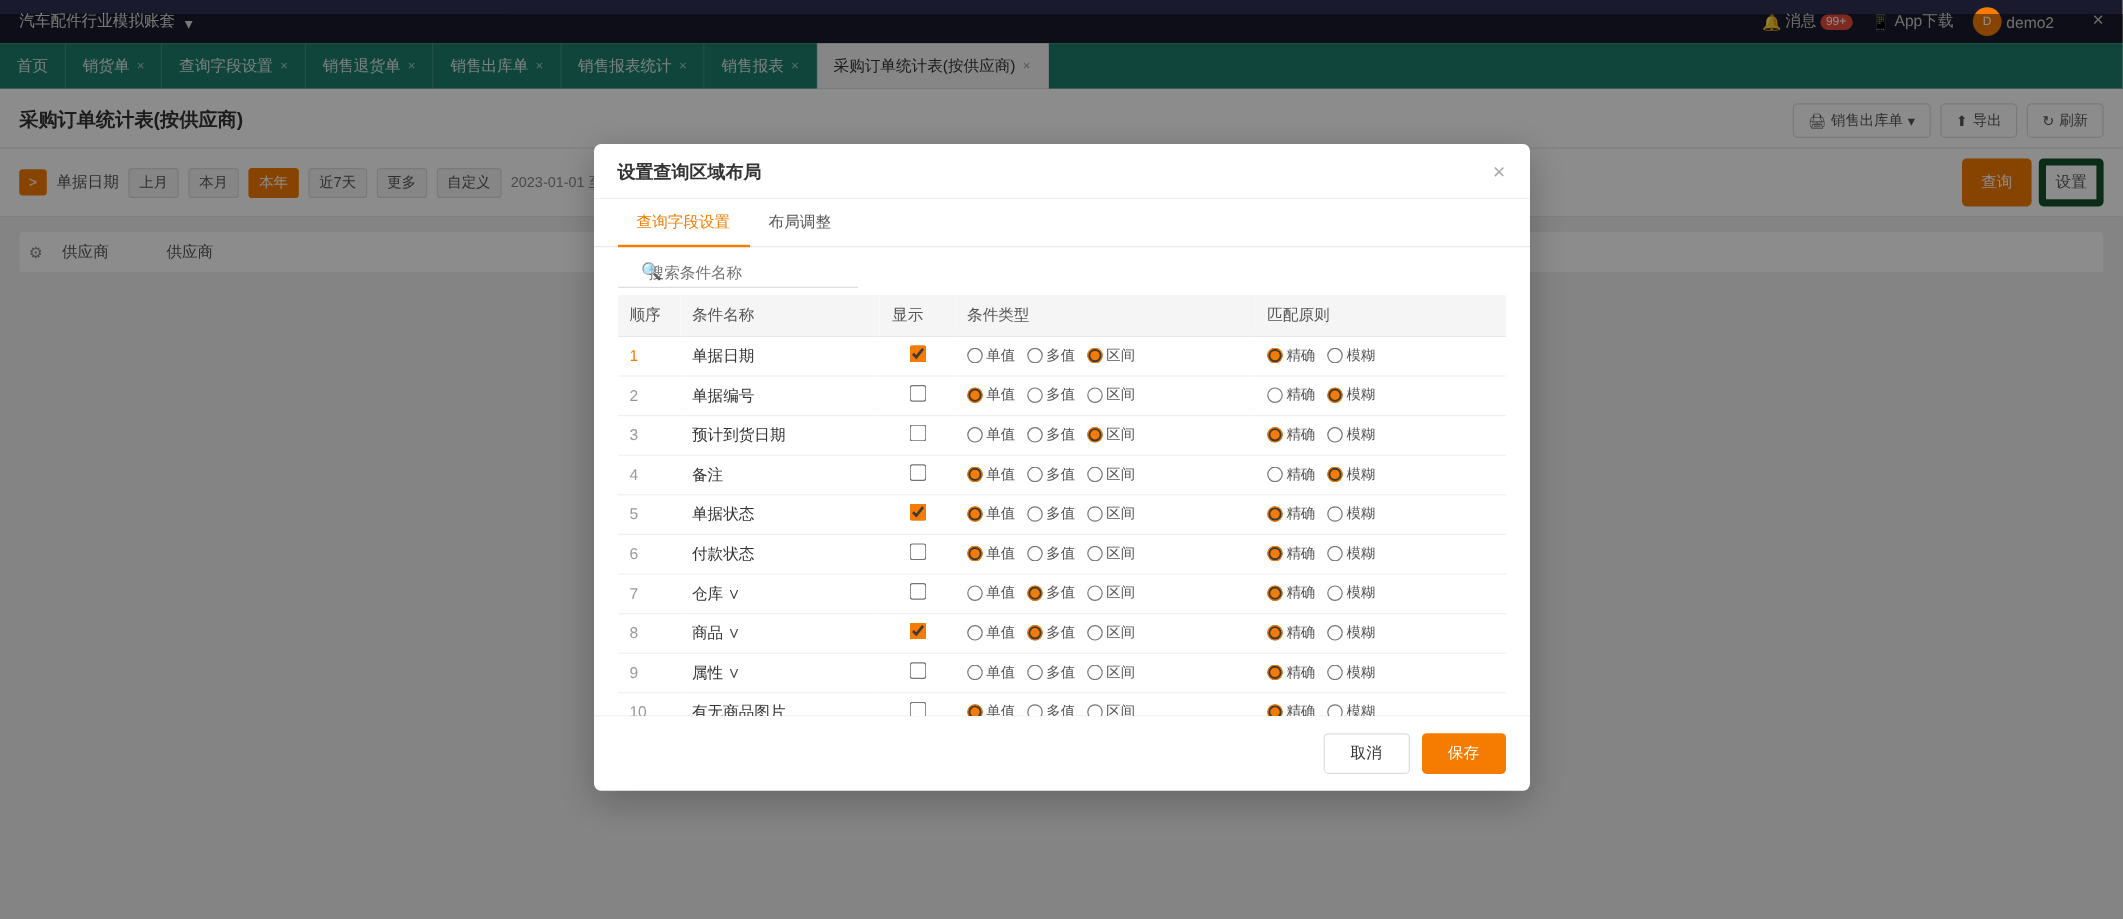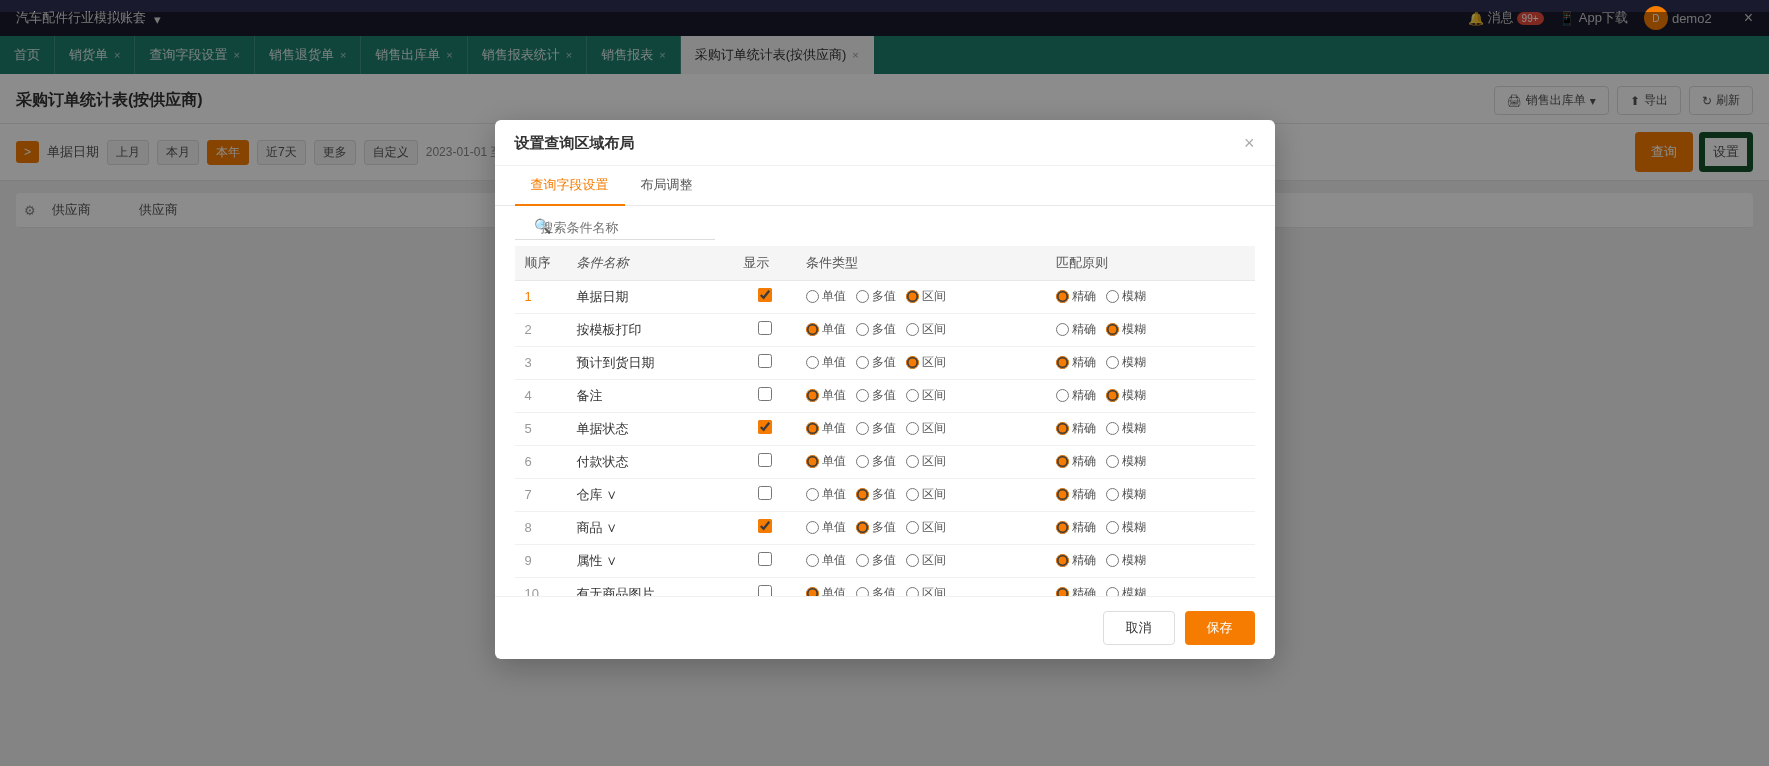--- a/index.html
+++ b/index.html
@@ -208,21 +208,21 @@
     }
     .btn-cancel { background: #fff; border: 1px solid #ddd; color: #333; padding: 7px 22px; border-radius: 4px; cursor: pointer; font-size: 13px; }
     .btn-save { background: #f57c00; color: #fff; border: none; padding: 7px 22px; border-radius: 4px; cursor: pointer; font-size: 13px; }
 
     
     .modal-table-wrap::-webkit-scrollbar { width: 6px; }
     .modal-table-wrap::-webkit-scrollbar-thumb { background: #ddd; border-radius: 3px; }
 
     
     .col-order { width: 50px; }
-    .col-name { width: 160px; font-style: italic; }
+    .col-name { width: 160px; }
     .col-show { width: 60px; text-align: center; }
     .col-type { width: 240px; }
     .col-match { width: 200px; }
   </style>
 </head>
 <body>
 
 <div class="top-navbar">
   <div class="top-navbar-left">
     <span>汽车配件行业模拟账套</span>
@@ -402,21 +402,21 @@
                   </label>
                   <label class="radio-label">
                     <input type="radio" name="match-0" style="">
                     <span>模糊</span>
                   </label>
                 </div>
               </td>
             </tr>
             <tr>
               <td><span style="color: rgb(153, 153, 153);">2</span></td>
-              <td>按模板打印</td>
+              <td>单据编号</td>
               <td style="text-align: center;"><input type="checkbox" class="checkbox-orange" style=""></td>
               <td>
                 <div class="radio-group">
                   <label class="radio-label">
                     <input type="radio" name="type-1" checked="" style="">
                     <span>单值</span>
                   </label>
                   <label class="radio-label">
                     <input type="radio" name="type-1" style="">
                     <span>多值</span>

